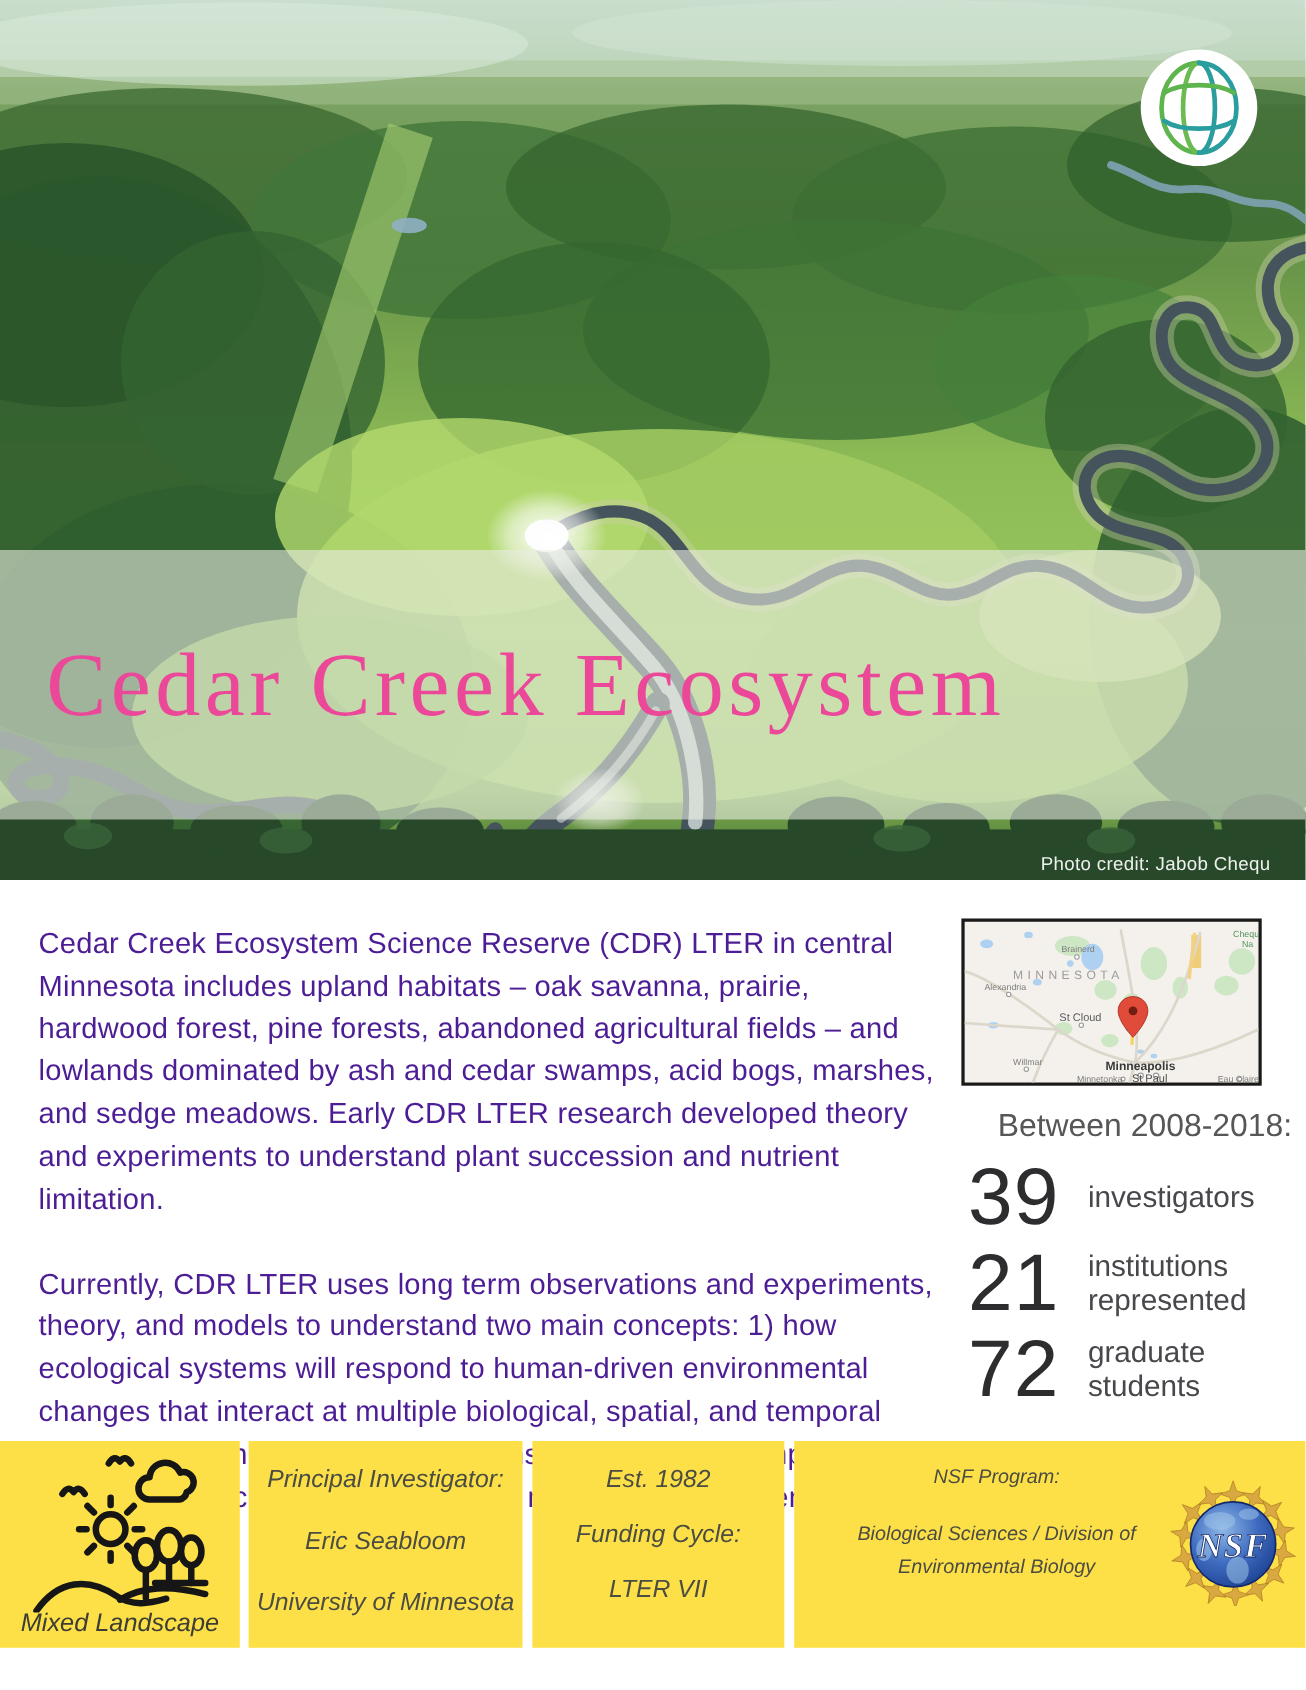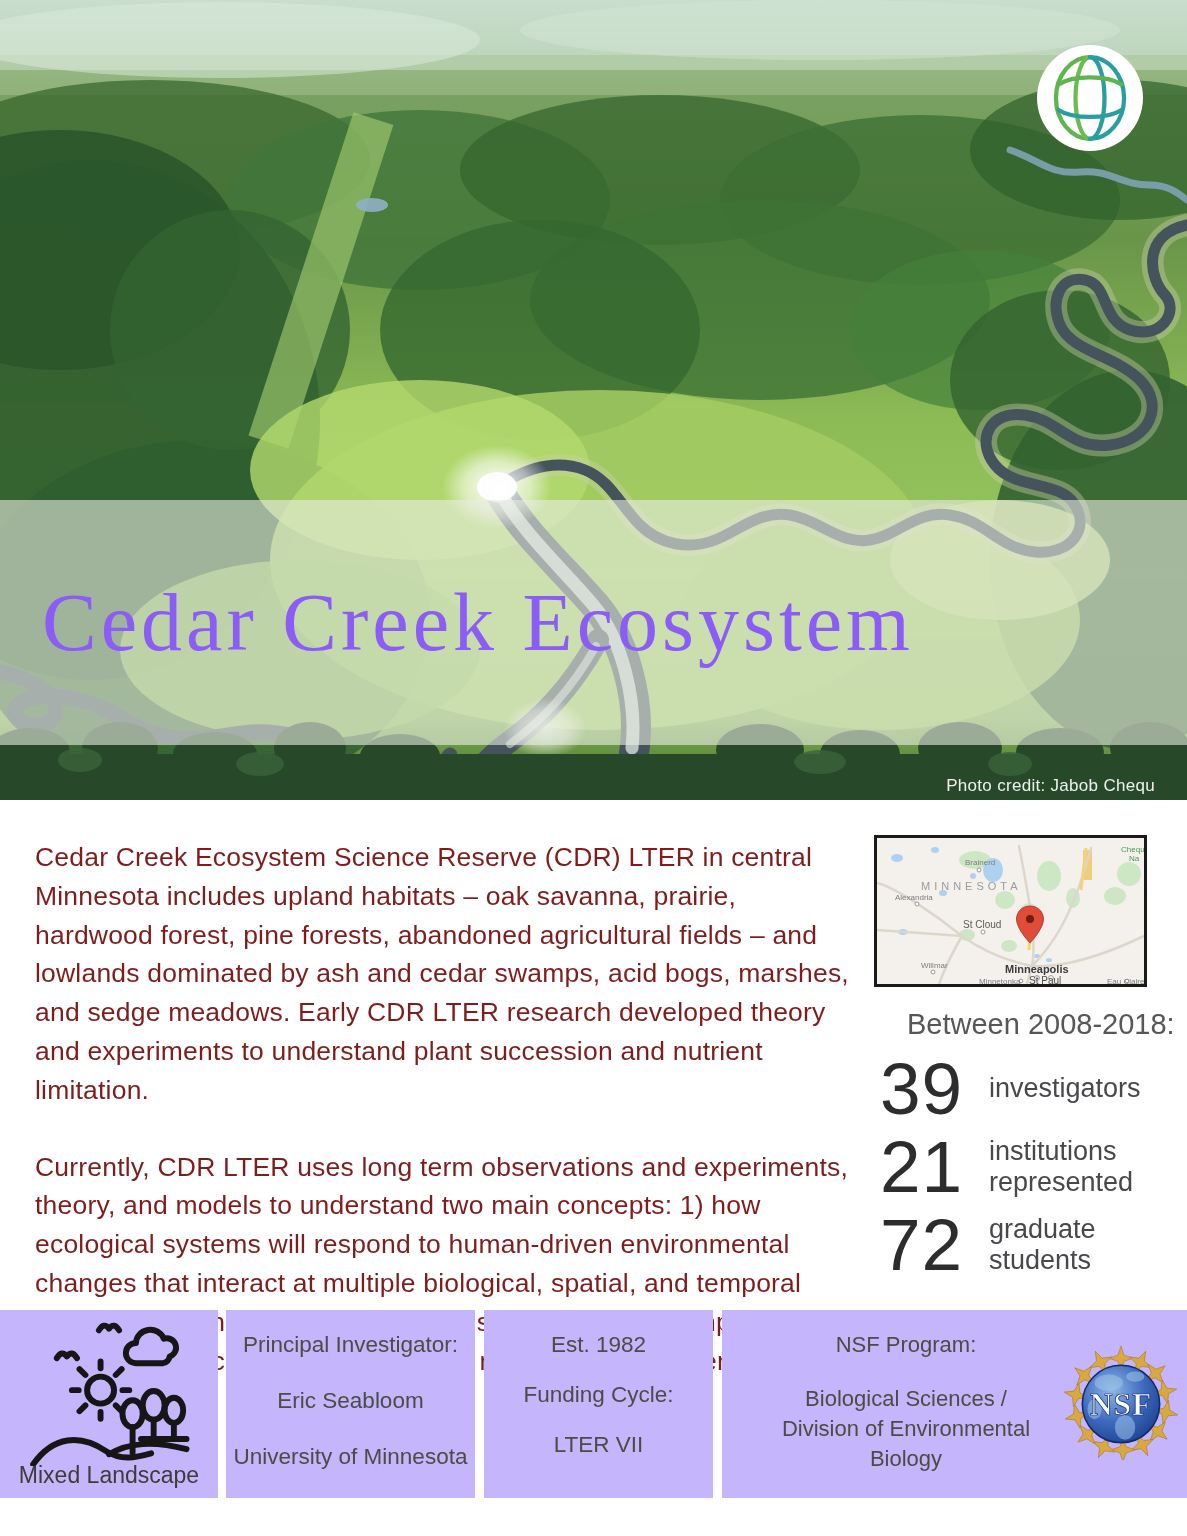--- a/index.html
+++ b/index.html
@@ -10,60 +10,60 @@
   .hero { position:absolute; left:0; top:0; width:1187px; height:800px; overflow:hidden; }
   .hero svg { display:block; }
 
   .lter-logo { position:absolute; top:45px; right:44px; width:106px; height:106px;
                background:#ffffff; border-radius:50%; display:flex; align-items:center; justify-content:center; }
 
   .title-band { position:absolute; left:0; top:500px; width:1187px; height:245px;
                 background:rgba(233,236,226,0.60); display:flex; flex-direction:column;
                 justify-content:center; padding-left:42px; }
   .title-line { font-family:"Liberation Serif", serif; font-size:82px; line-height:101px;
-                color:#8b5cf6; letter-spacing:4px; white-space:nowrap; }
+                color:#ec4899; letter-spacing:4px; white-space:nowrap; }
 
   .photo-credit { position:absolute; top:776px; right:32px; font-size:17px;
                   color:rgba(255,255,255,0.92); letter-spacing:0.3px; }
 
   
-  .intro { position:absolute; left:35px; top:838px; width:815px; color:#7f1d1d;
+  .intro { position:absolute; left:35px; top:838px; width:815px; color:#4c1d95;
            font-size:26.5px; line-height:38.8px; font-weight:400; letter-spacing:0.2px; }
   .intro p + p { margin-top:38px; }
 
   
   .map-box { position:absolute; left:874px; top:835px; width:273px; height:152px;
              border:3px solid #1a1a1a; background:#f4f1ec; }
   .map-box svg { display:block; }
 
   .period-heading { position:absolute; left:907px; top:1008px; font-size:29px; color:#57575a; }
 
   .stats { position:absolute; left:880px; top:1050px; width:300px; }
   .stat-row { display:flex; align-items:center; height:77px; margin-bottom:1px; }
   .stat-value { width:95px; font-size:73px; color:#2d2d2f; letter-spacing:1px; }
   .stat-label { width:175px; padding-left:14px; font-size:27px; line-height:31px; color:#47484b; }
 
   
-  .cell { position:absolute; top:1310px; height:188px; background:#c4b5fd; color:#4b4c42; }
+  .cell { position:absolute; top:1310px; height:188px; background:#fde047; color:#4b4c42;font-style:italic; }
   .cell-1 { left:0;     width:218px; }
   .cell-2 { left:226px; width:249px; }
   .cell-3 { left:484px; width:229px; }
   .cell-4 { left:722px; width:465px; }
 
   .cell-1 { display:flex; flex-direction:column; align-items:center; justify-content:flex-start; }
   .site-icon { margin-top:6px; }
   .site-label { font-size:23px; color:#3c3d35; margin-top:-4px; }
 
   .cell-stack { display:flex; flex-direction:column; align-items:center; text-align:center;
                 padding-top:22px; font-size:22.5px; }
   .cell-2 .stack-line { margin-bottom:30px; }
   .cell-3 .stack-line { margin-bottom:24px; }
 
   .cell-4 { display:flex; flex-direction:row; align-items:flex-start; }
-  .nsf-text { width:312px; margin-left:28px; padding-top:22px; text-align:center; font-size:22px; }
+  .nsf-text { width:312px; margin-left:28px; padding-top:22px; text-align:center; font-size:18px; }
   .nsf-heading { margin-bottom:26px; }
   .nsf-program { width:280px; margin:0 auto; line-height:30px; }
   .nsf-logo { width:114px; height:114px; margin-top:36px; margin-left:2px; }
 </style>
 </head>
 <body>
 
 <div class="page">
 
   <div class="hero">

